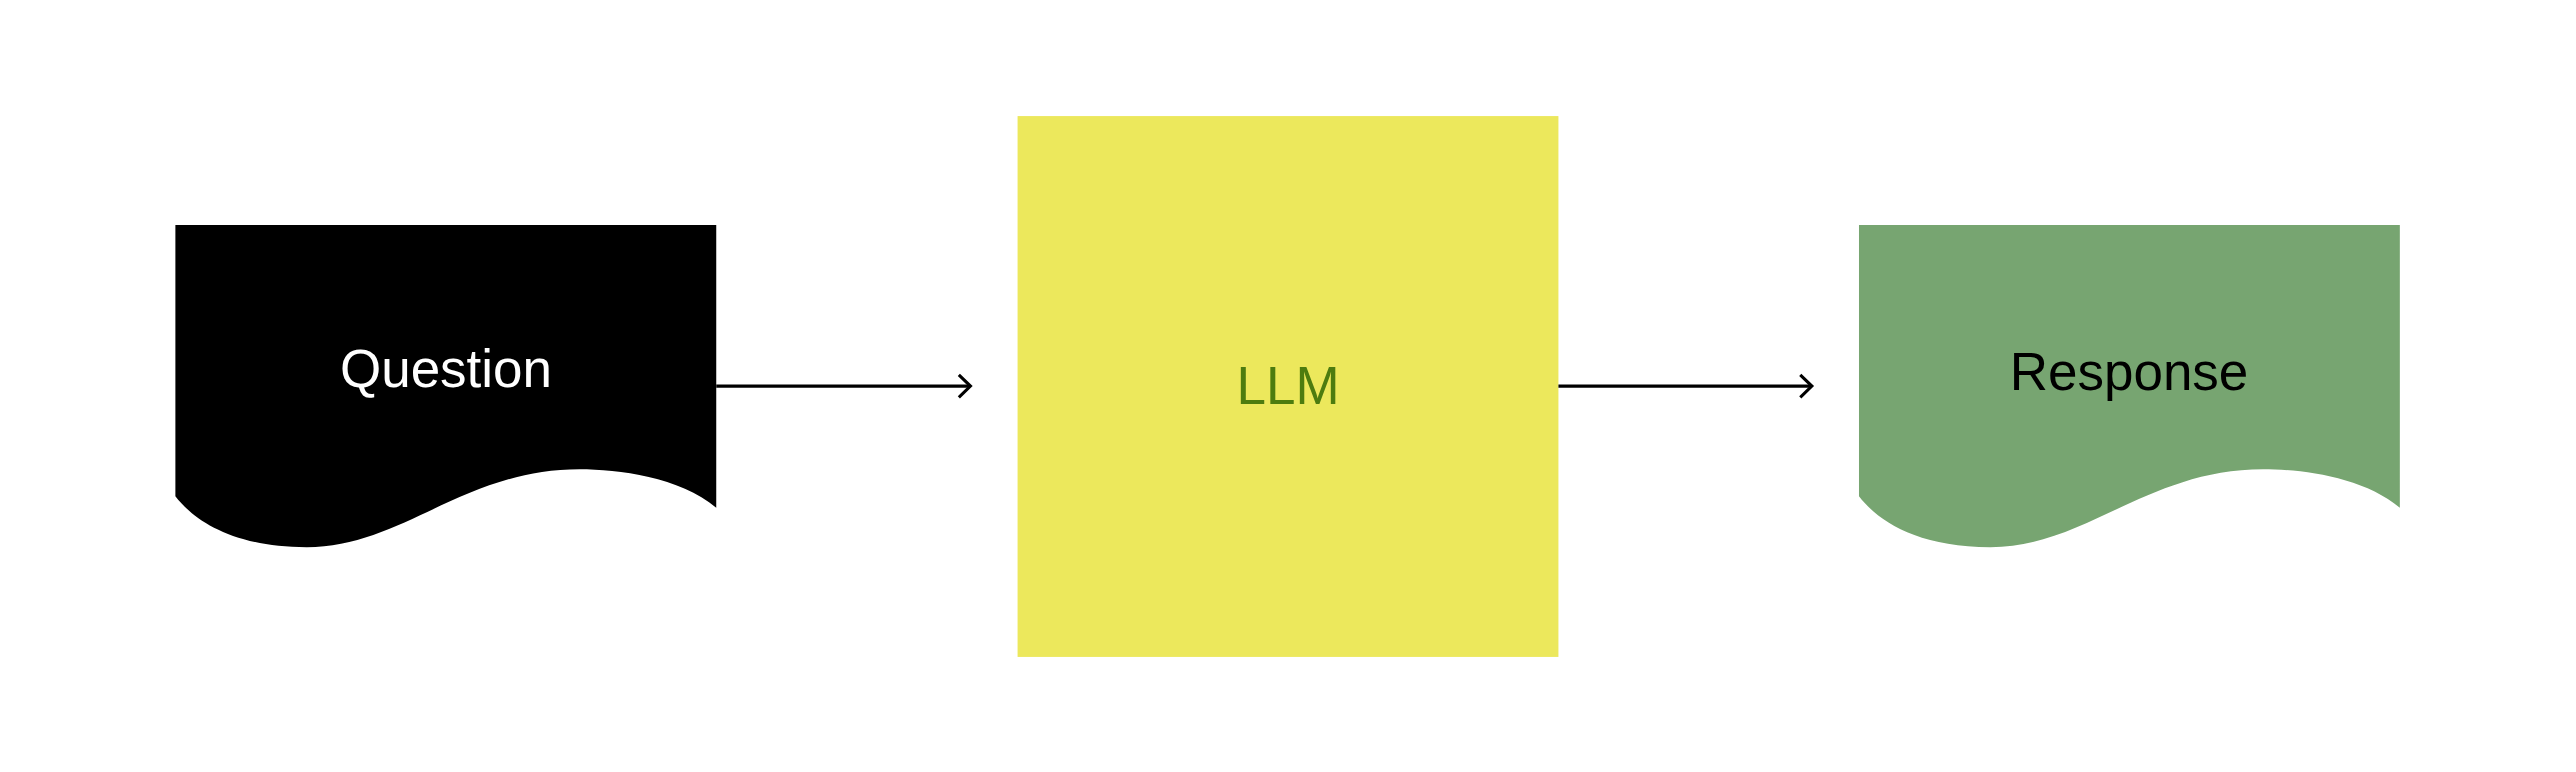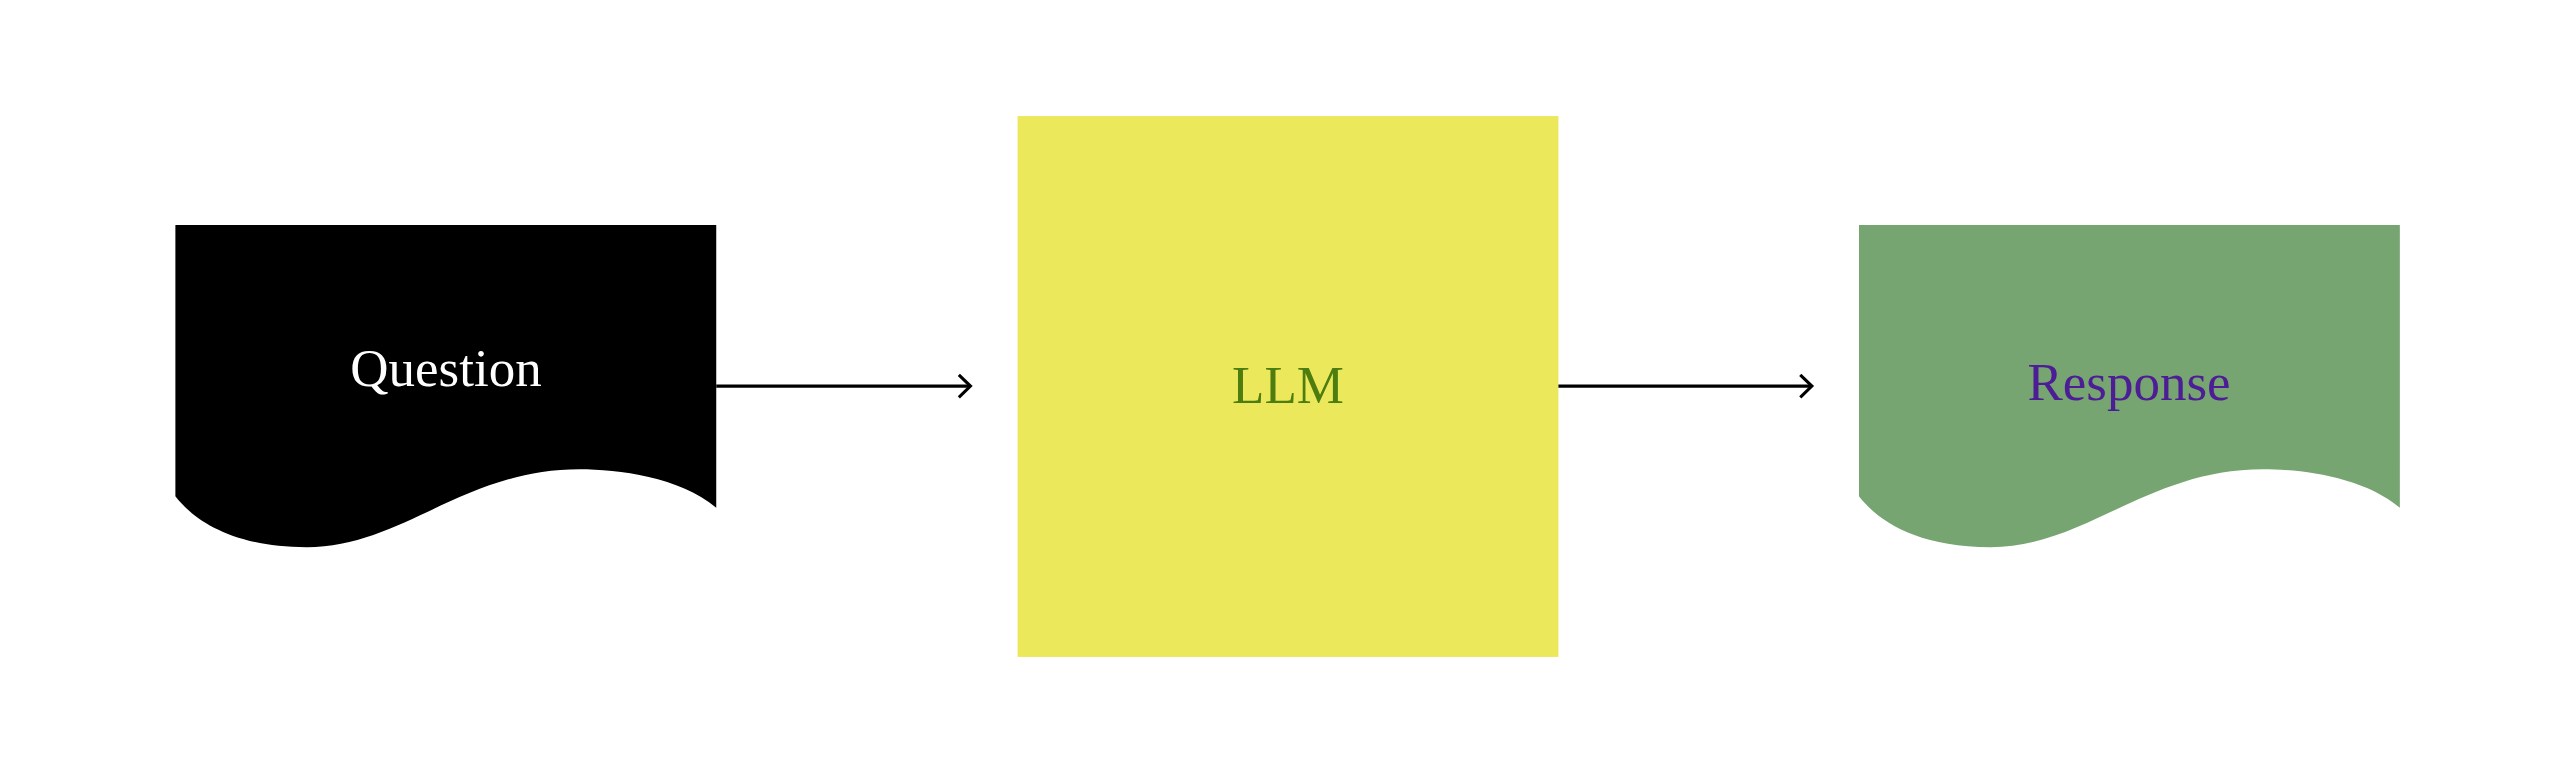--- a/index.html
+++ b/index.html
@@ -1,28 +1,28 @@
 <!DOCTYPE html>
 <html style="font-size:12.4px"><head>
   <meta charset="utf-8">
   <style>
     html, body { margin: 0; padding: 0; background: #ffffff; }
     body { width: 2576px; height: 773px; position: relative; overflow: hidden; }
     #canvas { position: absolute; left: 0; top: 0; width: 2576px; height: 773px; }
     .node-label {
       position: absolute;
-      font-family: Liberation Serif, serif;
+      font-family: Liberation Sans, sans-serif;
       font-size: 53px;
       line-height: 1;
       white-space: nowrap;
       transform: translate(-50%, 0);
     }
     #q-label { left: 446px; top: 342px; color: #ffffff; }
     #llm-label { left: 1288px; top: 359px; color: #4d7c0f; }
-    #r-label { left: 2129px; top: 356px; color: #4c1d95; }
+    #r-label { left: 2129px; top: 345px; color: #000000; }
   </style>
 </head>
 <body>
 
 <svg id="canvas" width="2576" height="773" viewBox="0 0 3334 1000" xmlns="http://www.w3.org/2000/svg">
 
   <path d="M227,291 L927,291 L927,657 C880,617 800,607 750,607 C600,607 520,708 397,708 C300,708 250,672 227,642 Z" fill="#000000"></path>
 
   <g>
     <line x1="927" y1="499.5" x2="1255" y2="499.5" stroke="#000000" stroke-width="4"></line>

